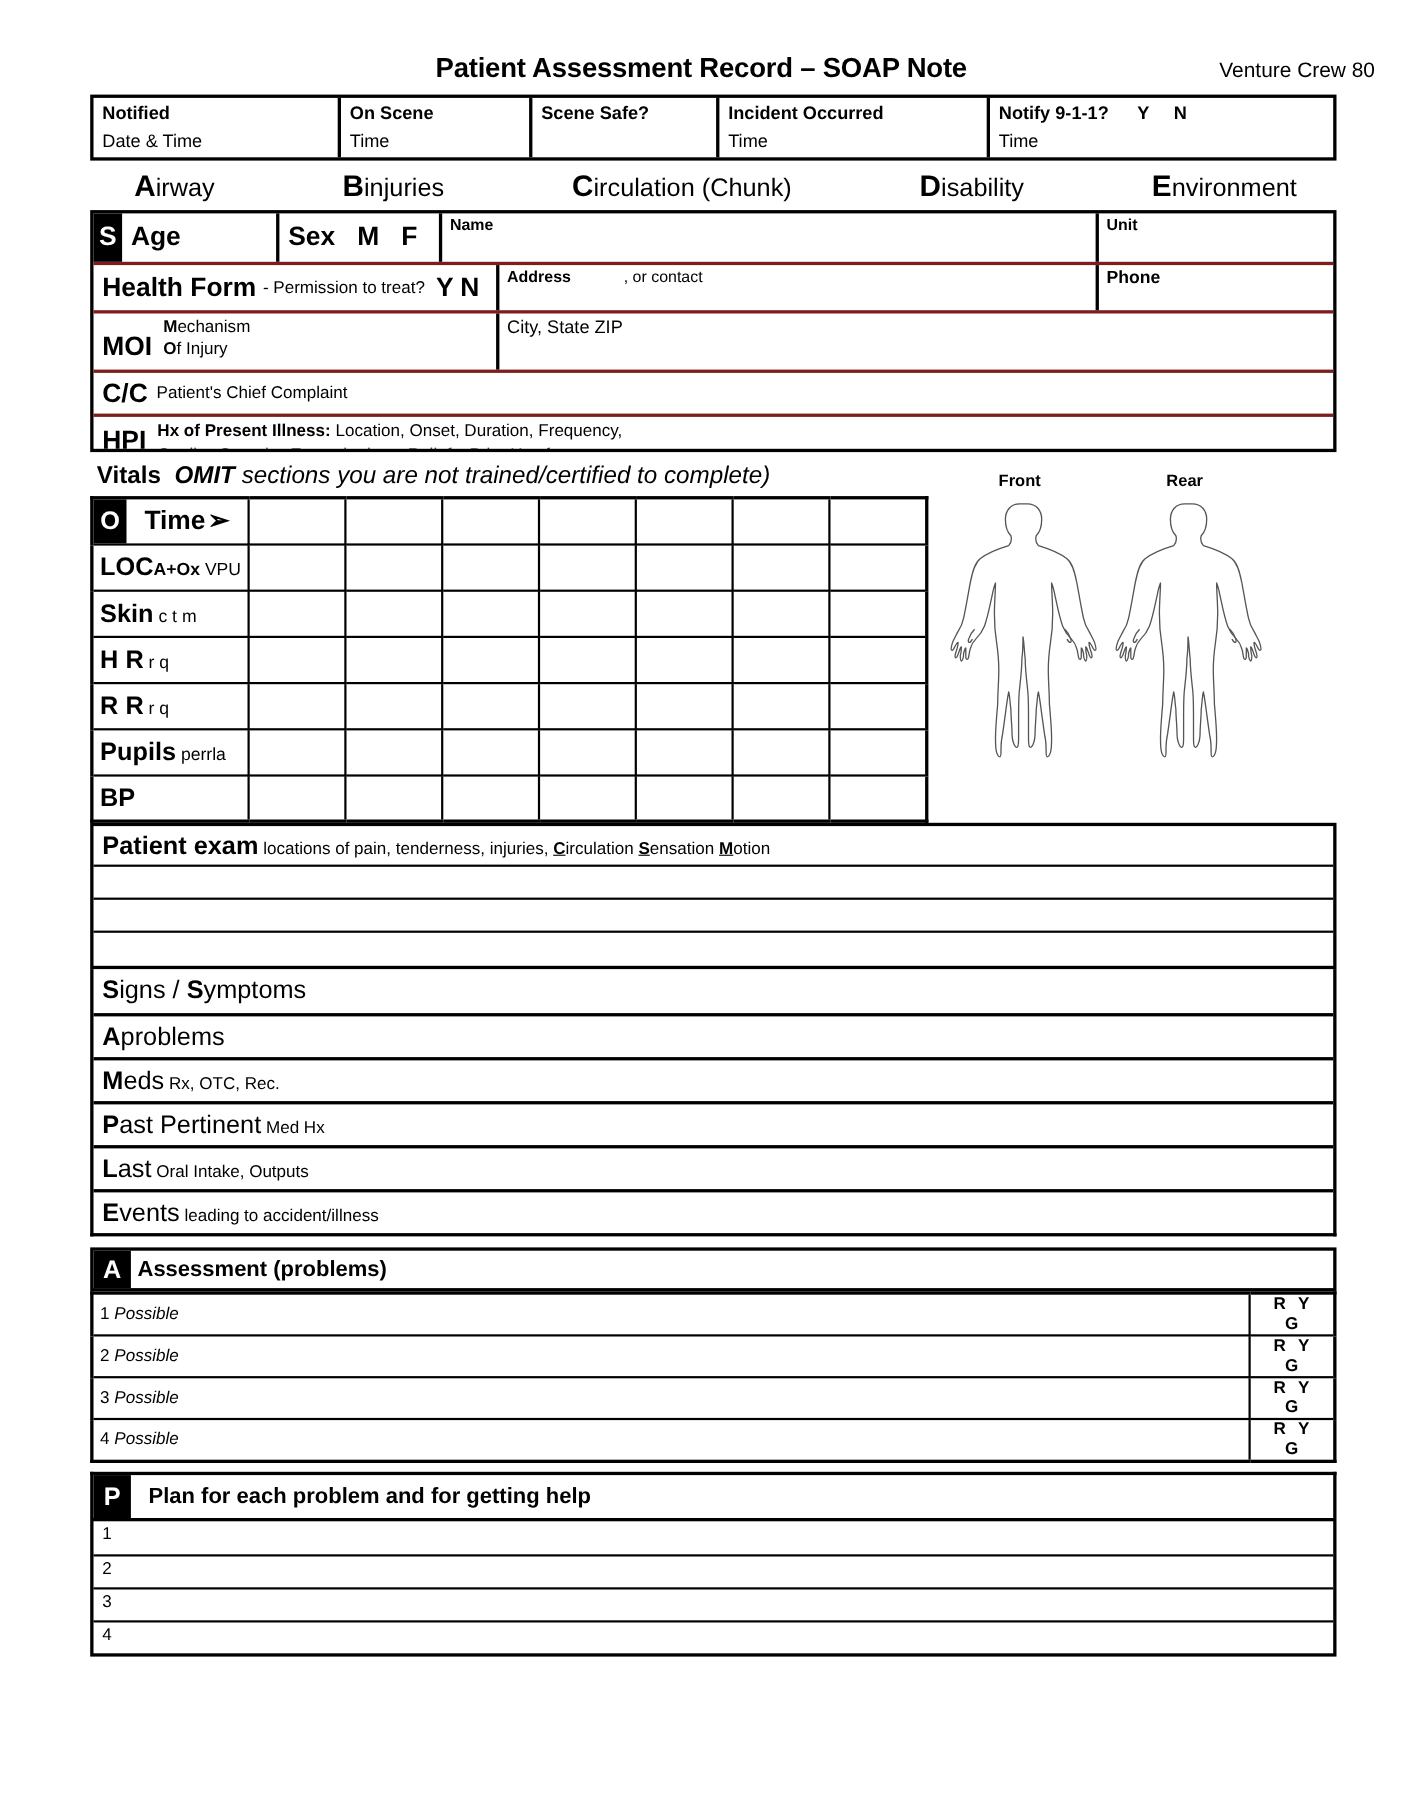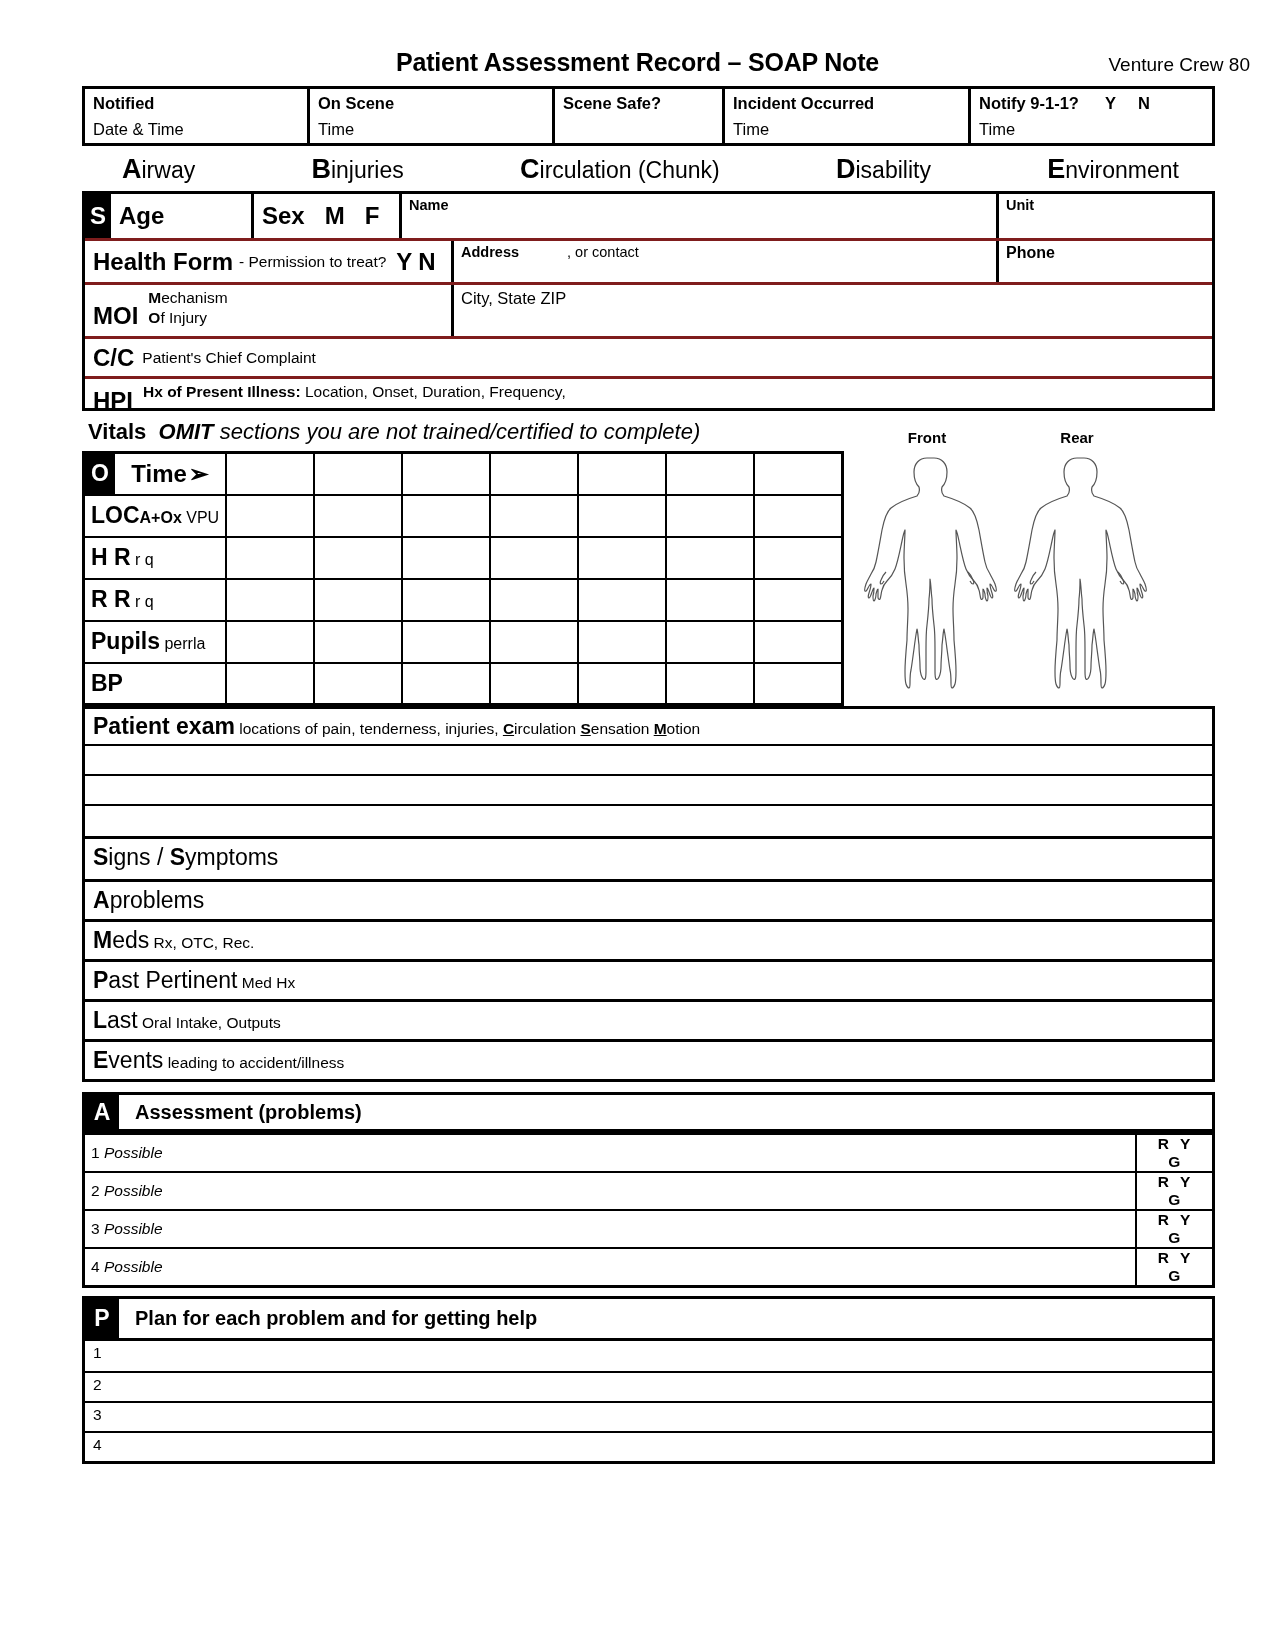--- a/index.html
+++ b/index.html
@@ -147,21 +147,21 @@
     border: 3px solid #000;
     display: flex; height: 40px; align-items: stretch;
   }
   .assess-hdr .sq2 {
     background: #000; color: #fff; width: 34px;
     font-size: 23px; font-weight: bold;
     display: flex; align-items: center; justify-content: center;
   }
   .assess-hdr .lbl {
     font-size: 20px; font-weight: bold;
-    display: flex; align-items: center; padding-left: 16px;
+    display: flex; align-items: center; padding-left: 6px;
     flex: 1;
   }
   .prob-table { border-collapse: collapse; width: 100%; }
   .prob-table td {
     border: 2px solid #000;
     height: 31px;
     padding: 0 6px;
     font-size: 15.5px;
   }
   .prob-table td.rygc {
@@ -211,21 +211,21 @@
   <div class="titlerow">
     <div class="doc-title">Patient Assessment Record – SOAP Note</div>
     <div class="crew-label">Venture Crew 80</div>
   </div>
 
   <div class="incident">
     <div class="inc-cell" style="width:222px">
       <div class="inc-top">Notified</div>
       <div class="inc-bot">Date &amp; Time</div>
     </div>
-    <div class="inc-cell" style="width:245px">
+    <div class="inc-cell" style="width:174px">
       <div class="inc-top">On Scene</div>
       <div class="inc-bot">Time</div>
     </div>
     <div class="inc-cell" style="width:170px">
       <div class="inc-top">Scene Safe?</div>
       <div class="inc-bot"></div>
     </div>
     <div class="inc-cell" style="width:246px">
       <div class="inc-top">Incident Occurred</div>
       <div class="inc-bot">Time</div>
@@ -334,20 +334,32 @@
         <td class="data"></td>
         <td class="data"></td>
         <td class="data"></td>
         <td class="data"></td>
         <td class="data"></td>
         <td class="data last"></td>
       </tr>
       <tr>
         <td class="lab">
           <span class="vlab"><span>LOC</span><span class="sb">A+Ox</span><span class="s"> VPU</span></span>
+        </td>
+        <td class="data"></td>
+        <td class="data"></td>
+        <td class="data"></td>
+        <td class="data"></td>
+        <td class="data"></td>
+        <td class="data"></td>
+        <td class="data last"></td>
+      </tr>
+      <tr>
+        <td class="lab">
+          <span class="vlab"><span>Skin</span><span class="s"> c t m</span></span>
         </td>
         <td class="data"></td>
         <td class="data"></td>
         <td class="data"></td>
         <td class="data"></td>
         <td class="data"></td>
         <td class="data"></td>
         <td class="data last"></td>
       </tr>
       <tr>

